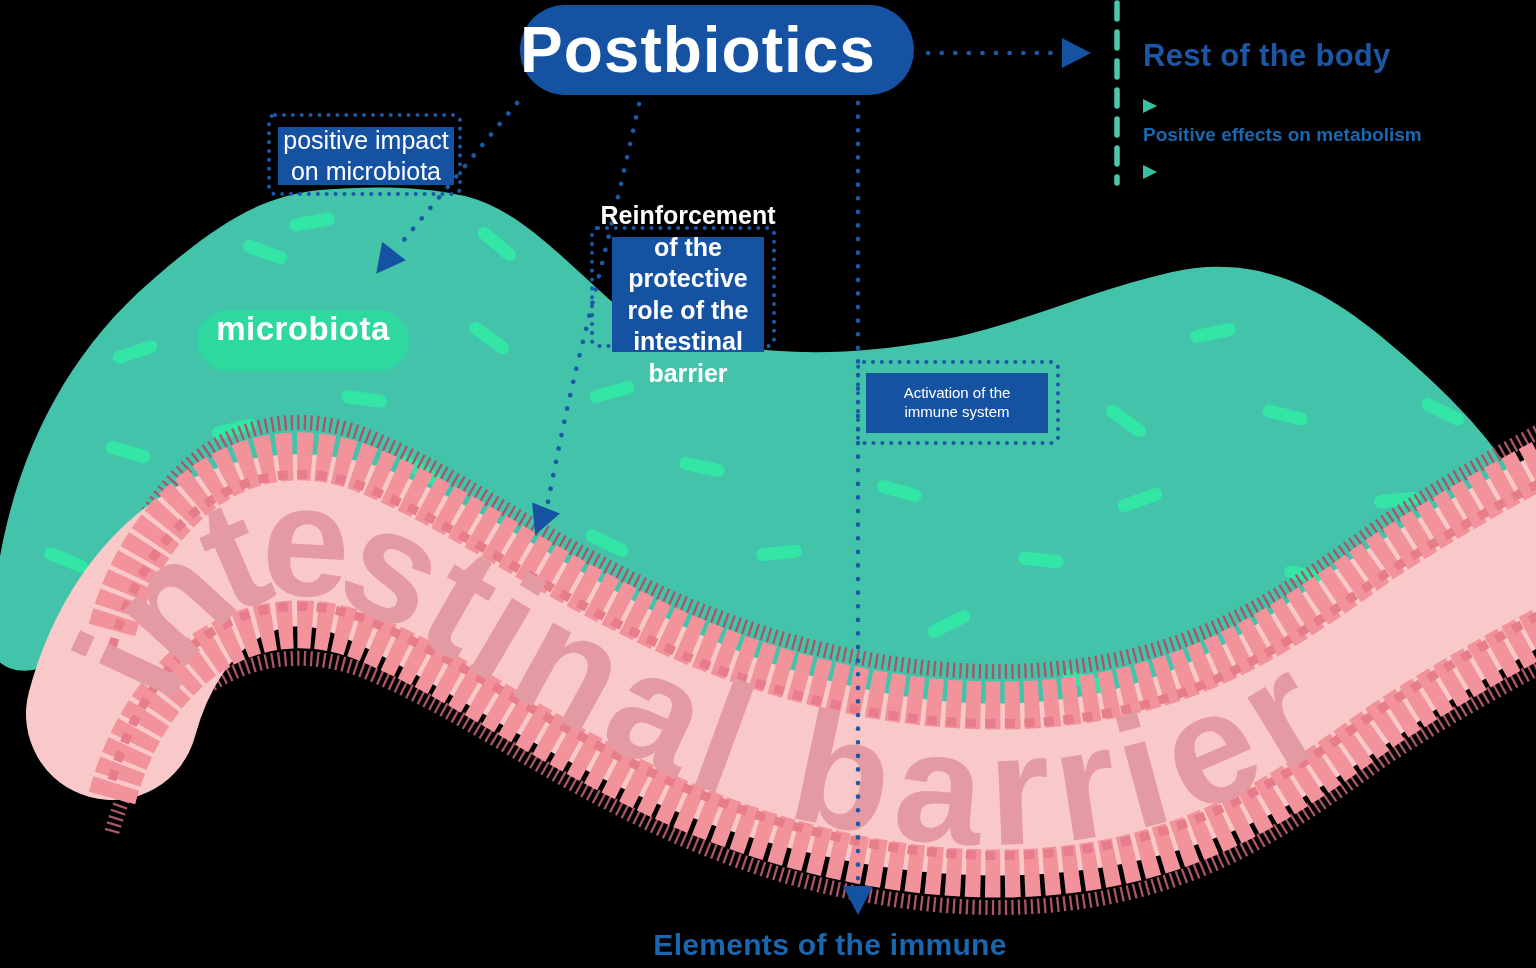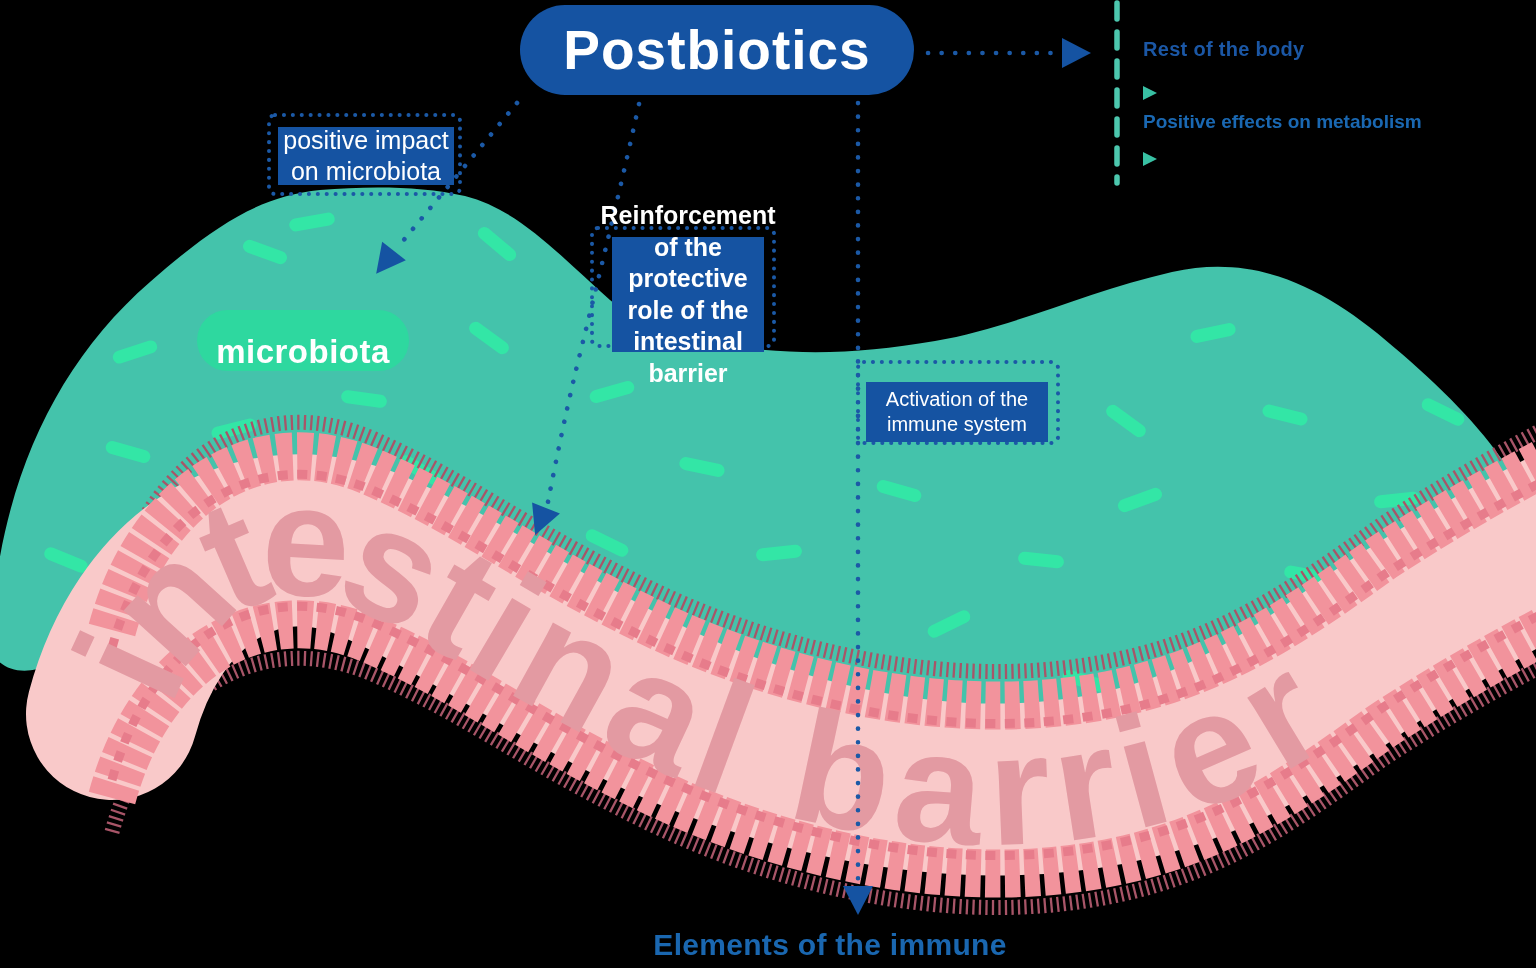--- a/index.html
+++ b/index.html
@@ -12,39 +12,39 @@
   }
   *{margin:0;padding:0;box-sizing:border-box;}
   html,body{background:var(--background);}
   body{font-family:"Liberation Sans", sans-serif;}
   .stage{position:relative;width:1536px;height:968px;background:var(--background);overflow:hidden;}
   .stage svg.scene{position:absolute;left:0;top:0;width:1536px;height:968px;}
 
   .badge{
     position:absolute;left:520px;top:5px;width:394px;height:90px;
     background:var(--deep-blue);border-radius:46px;
-    display:flex;align-items:center;justify-content:center;
-    color:var(--text-white);font-size:55px;font-weight:bold;letter-spacing:1px;
+    display:flex;align-items:center;
+    color:var(--text-white);font-size:64px;font-weight:bold;letter-spacing:1px;
   }
   .callout{
     position:absolute;background:var(--deep-blue);color:var(--text-white);
     display:flex;align-items:center;justify-content:center;text-align:center;
     white-space:pre-line;font-size:25px;line-height:1.26;
   }
   .callout.c1{left:278px;top:127px;width:176px;height:58px;}
   .callout.c2{left:612px;top:237px;width:152px;height:115px;font-weight:bold;}
-  .callout.c3{left:866px;top:382px;width:182px;height:60px;font-size:20px;}
+  .callout.c3{left:866px;top:373px;width:182px;height:60px;font-size:15px;}
   .pill{
     position:absolute;left:197px;top:310px;width:212px;height:61px;
     background:var(--mint-pill);border-radius:31px;
-    display:flex;align-items:flex-end;justify-content:center;
+    display:flex;align-items:flex-start;justify-content:center;
     color:var(--text-white);font-size:33px;font-weight:bold;letter-spacing:0.5px;
   }
   .rest{position:absolute;left:1143px;top:38px;width:330px;}
-  .rest .heading{color:var(--heading-blue);font-size:20px;font-weight:bold;letter-spacing:0.3px;}
+  .rest .heading{color:var(--heading-blue);font-size:31px;font-weight:bold;letter-spacing:0.3px;}
   .rest .bullets{margin-top:22px;display:flex;flex-direction:column;gap:17px;}
   .rest .bullet{display:flex;align-items:flex-start;gap:11px;flex-direction:column;}
   .tri{
     width:14px;height:14px;margin-top:3px;flex:0 0 auto;
     background:var(--bullet-teal);
     clip-path:polygon(0 0,100% 50%,0 100%);
   }
   .rest .btext{color:var(--text-blue);font-size:19px;line-height:21px;font-weight:600;white-space:pre-line;}
   .caption{
     position:absolute;left:612px;top:928px;width:436px;text-align:center;

